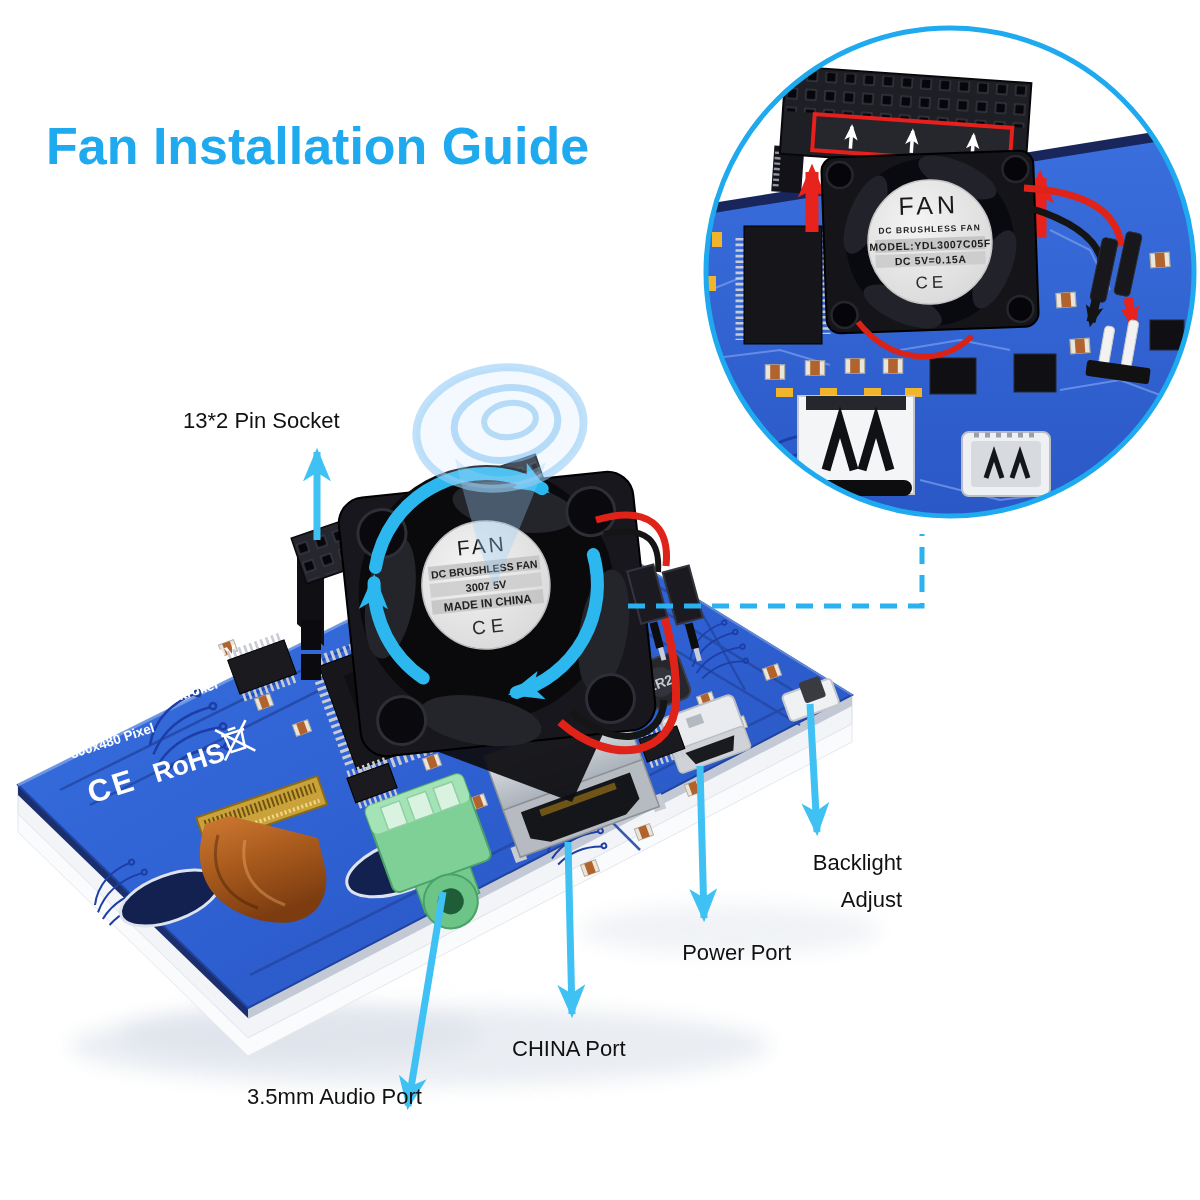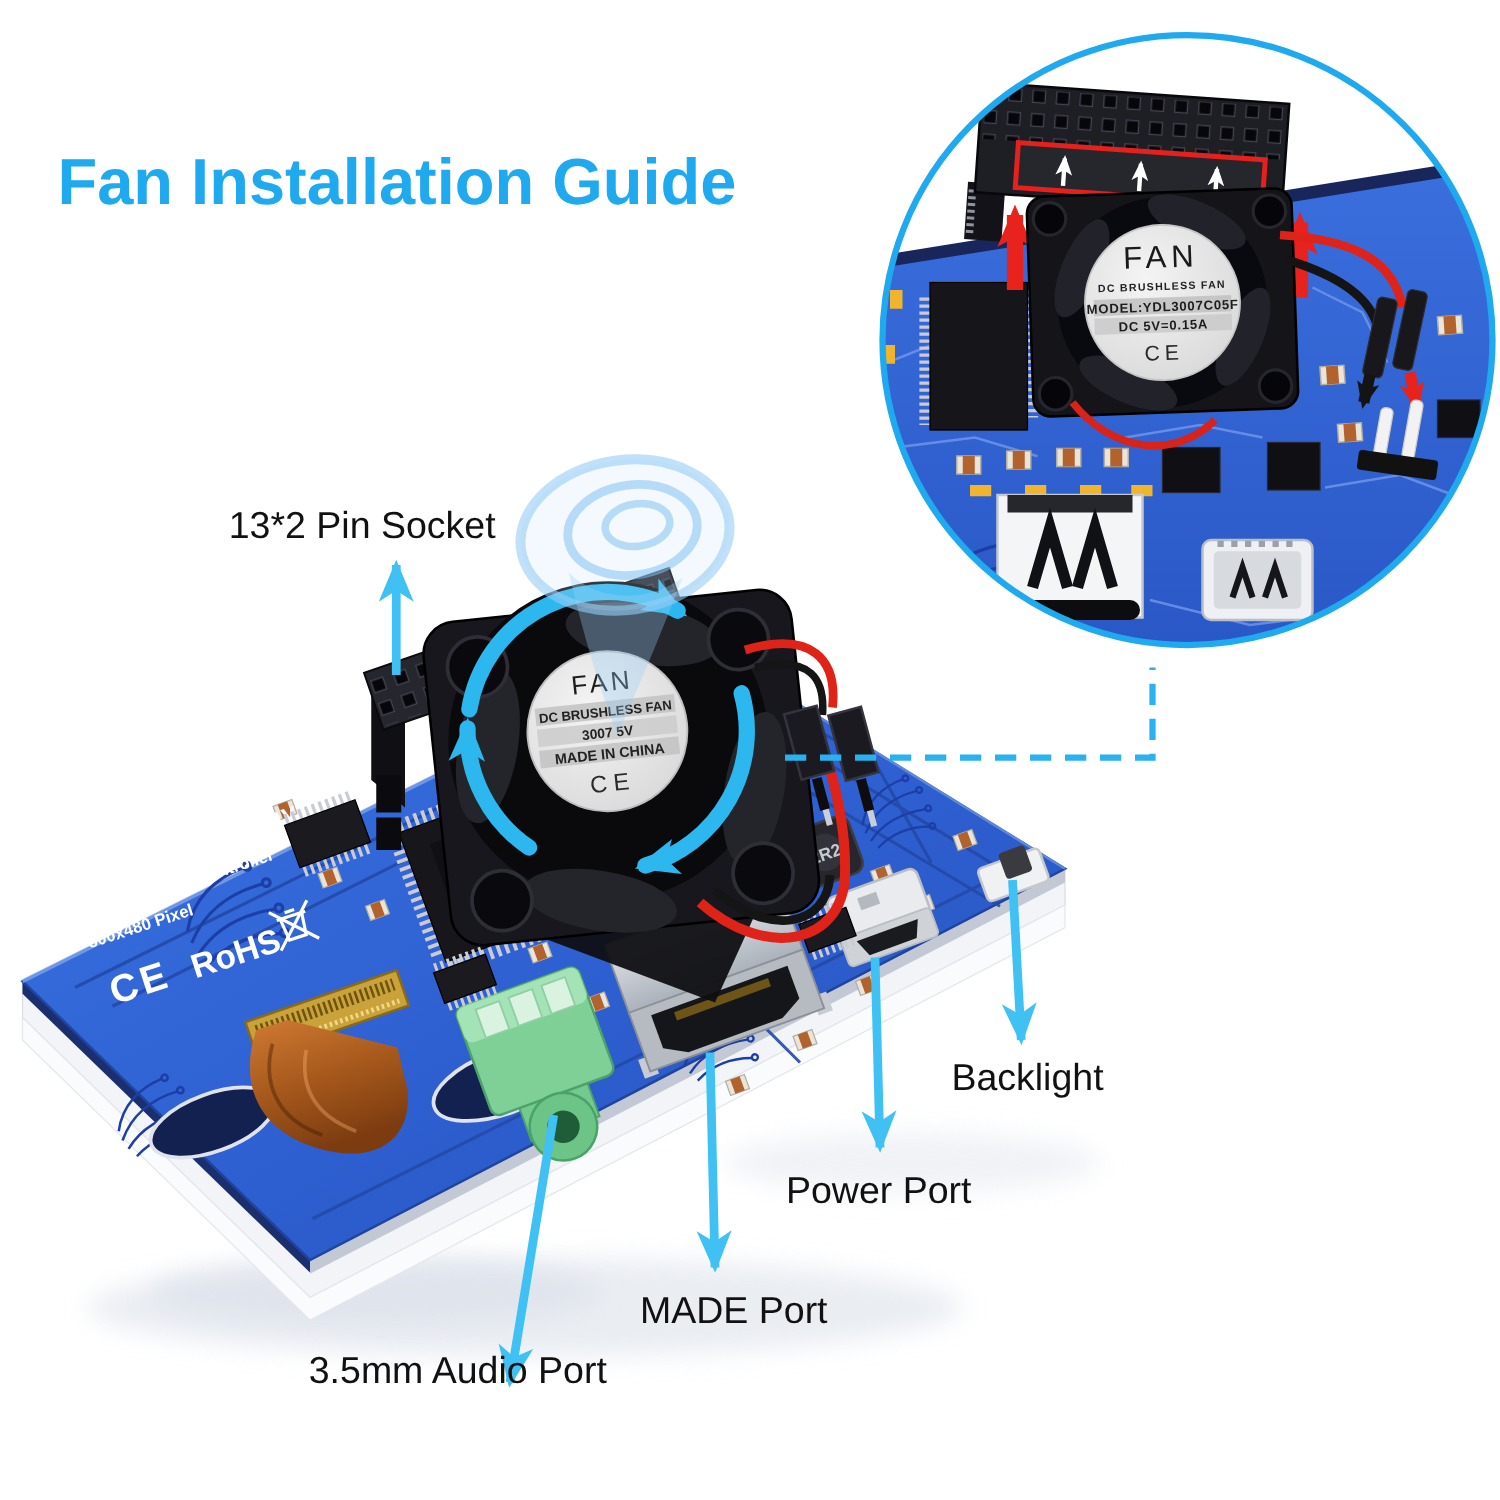--- a/index.html
+++ b/index.html
@@ -1,21 +1,21 @@
 <!DOCTYPE html>
 <html><head>
 <meta charset="utf-8">
 <style>
   html,body{margin:0;padding:0;background:#ffffff;}
   .stage{position:relative;width:1200px;height:1200px;background:#ffffff;overflow:hidden;
          font-family:"Liberation Sans",sans-serif;}
   .title{position:absolute;left:46px;top:116px;font-size:52px;font-weight:bold;
          color:#1fa9ee;letter-spacing:0;white-space:nowrap;}
-  .anno{position:absolute;color:#111111;font-size:30px;line-height:37px;white-space:nowrap;}
-  .anno.center{text-align:center;}
+  .anno{position:absolute;color:#111111;font-size:22px;line-height:37px;white-space:nowrap;}
+  .anno.center{text-align:right;}
   svg{position:absolute;left:0;top:0;}
   text{font-family:"Liberation Sans",sans-serif;}
 </style>
 </head>
 <body>
 
 <div class="stage">
 
   <svg width="1200" height="1200" viewBox="0 0 1200 1200">
     <defs>
@@ -429,22 +429,23 @@
       <circle cx="950" cy="272" r="244" fill="none" stroke="#1fa9ee" stroke-width="5"></circle>
     </g>
   </svg>
 
   <div class="title">Fan Installation Guide</div>
 
   <div class="anno" style="left:183px;top:402px;">13*2 Pin Socket</div>
 
   <div class="anno center" style="left:742px;top:844px;width:160px;">
     <div>Backlight</div>
+    <div>Adjust</div>
   </div>
 
   <div class="anno center" style="left:615px;top:934px;width:176px;">
     <div>Power Port</div>
   </div>
 
-  <div class="anno" style="left:512px;top:1030px;">MADE Port</div>
+  <div class="anno" style="left:512px;top:1030px;">CHINA Port</div>
 
   <div class="anno" style="left:247px;top:1078px;">3.5mm Audio Port</div>
 </div>
 
 </body></html>

